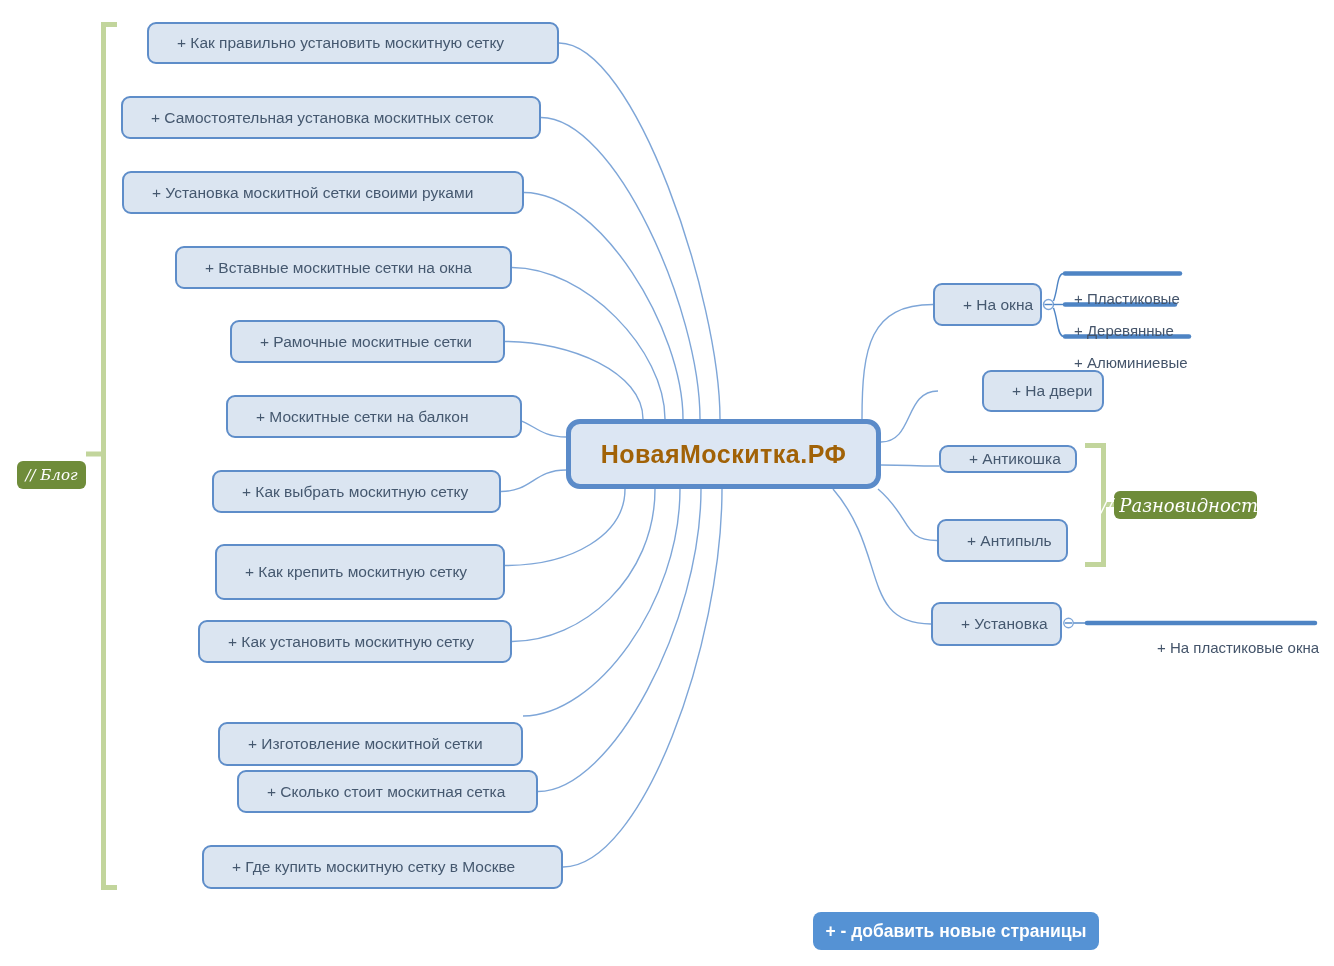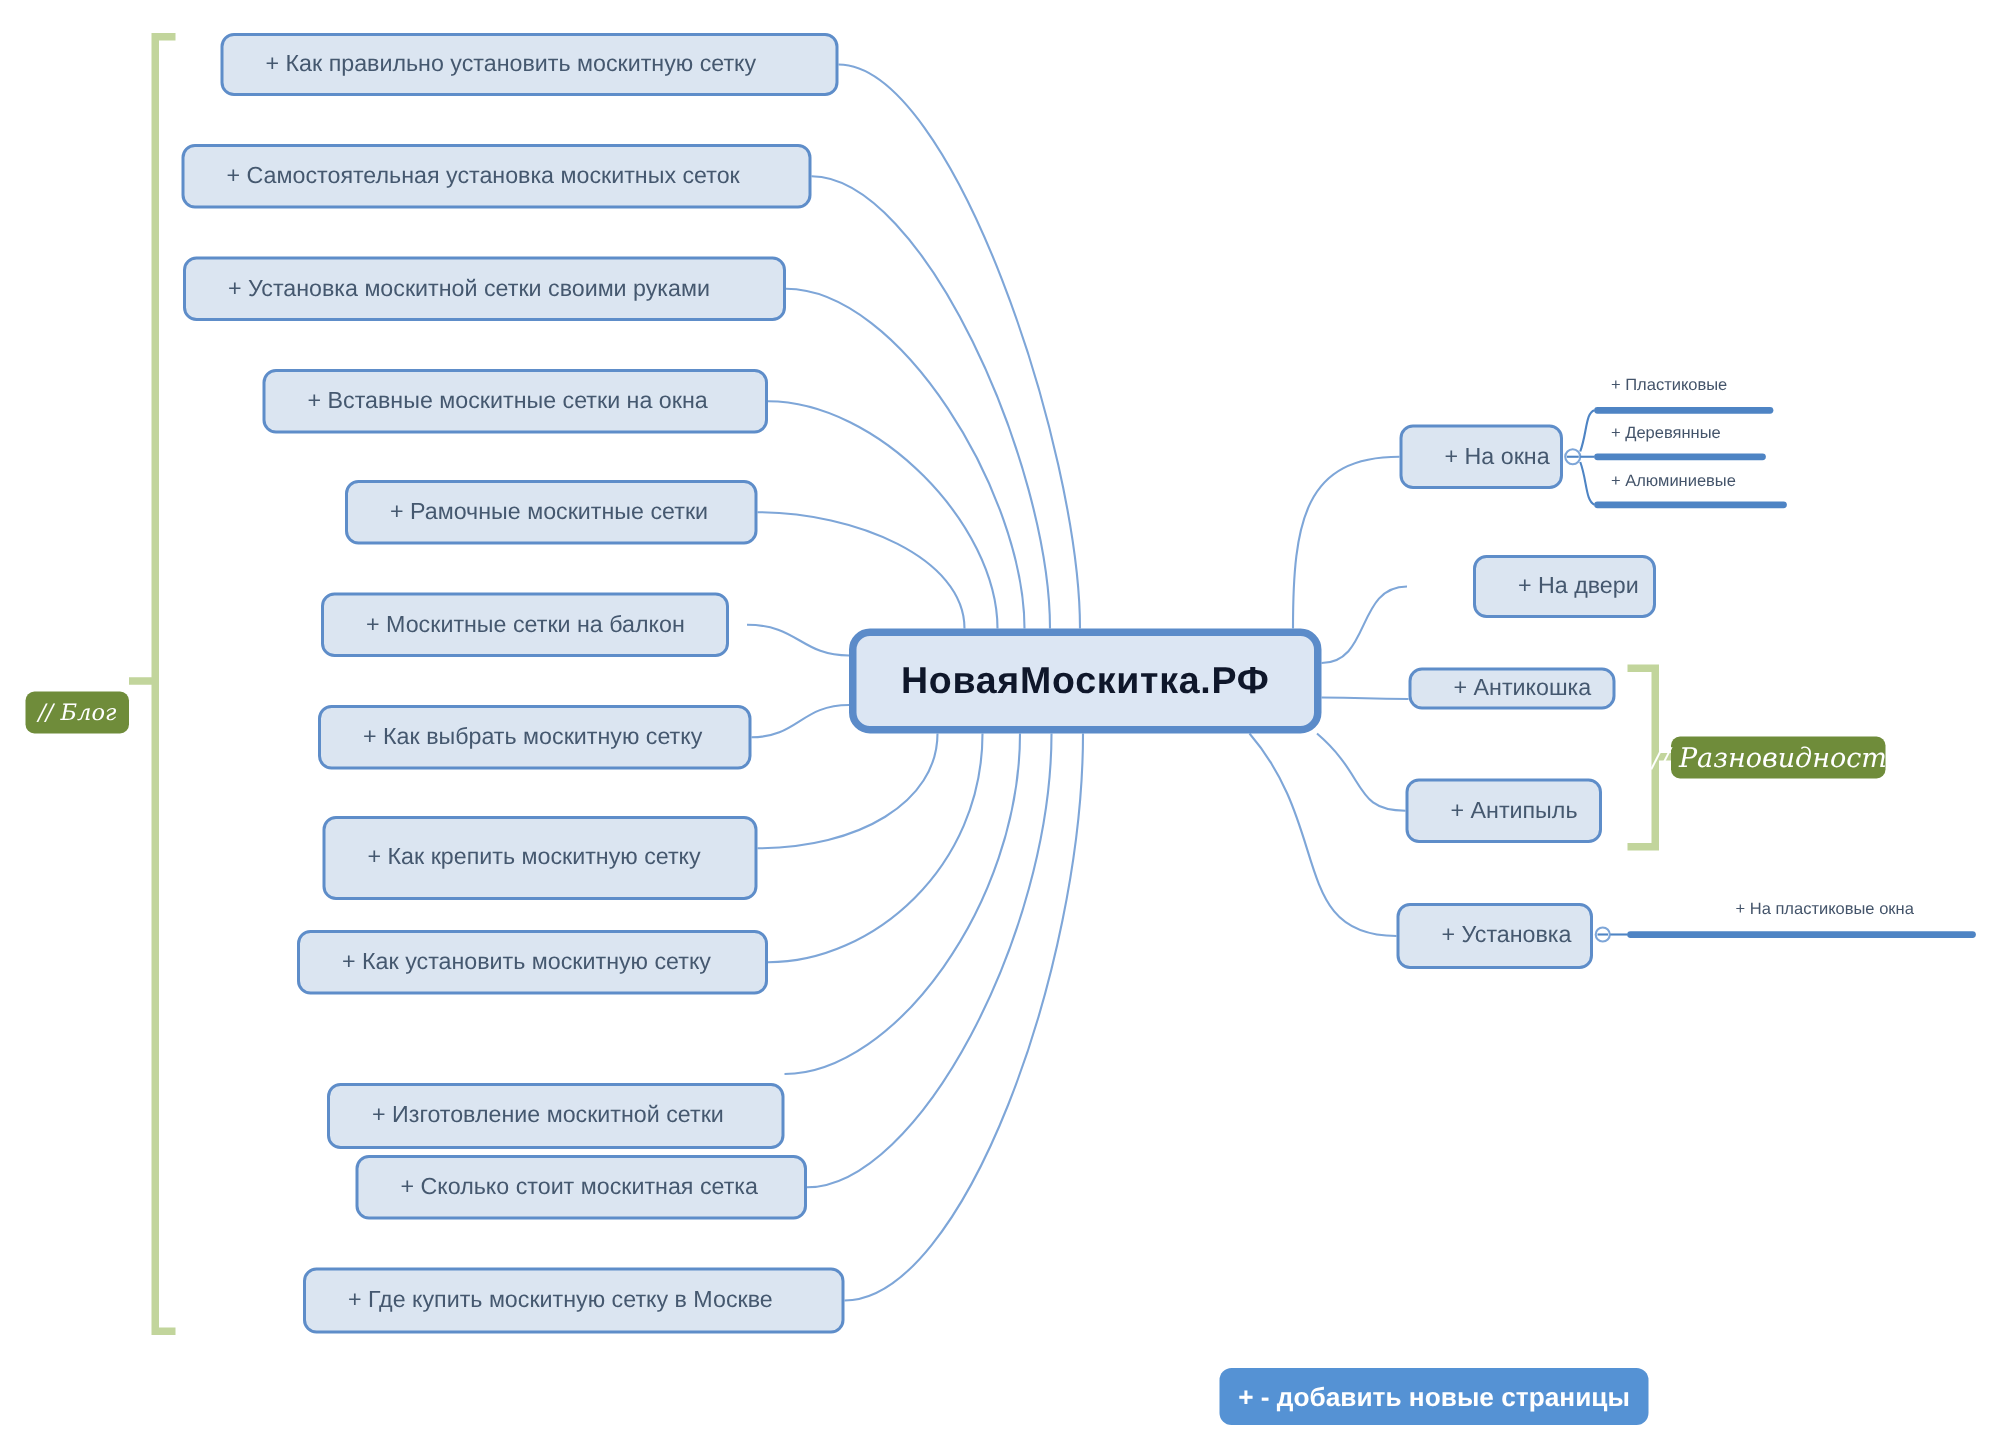--- a/index.html
+++ b/index.html
@@ -15,26 +15,27 @@
   .toggle{fill:#ffffff;stroke:#7ea6d8;stroke-width:1.4px;}
 
   .node{
     position:absolute;box-sizing:border-box;
     background:#dbe5f1;border:2px solid #5e8dc9;border-radius:9px;
     color:#45586f;font-size:15.5px;line-height:1;
     display:flex;align-items:center;padding:0 28px;white-space:nowrap;
   }
   .node.center{
     border-width:5px;border-color:#5b8bc9;border-radius:14px;
-    background:#dce6f3;color:#0f172a;font-size:25px;font-weight:bold;
+    background:#dce6f3;color:#a16207;font-size:25px;font-weight:bold;
     justify-content:center;letter-spacing:.5px;
   }
   .leaf{
-    position:absolute;color:#44546a;font-size:11px;line-height:1;
+    position:absolute;color:#44546a;font-size:15px;line-height:1;
     white-space:nowrap;
+    margin-top:39px;
   }
   .badge{
     position:absolute;box-sizing:border-box;
     background:#6f8c3a;color:#ffffff;border-radius:6px;
     font-family:"DejaVu Serif","Liberation Serif",serif;font-style:italic;
     display:flex;align-items:center;justify-content:center;
     white-space:nowrap;
   }
   .badge-left{left:17px;top:441px;width:69px;height:28px;font-size:15px;margin-top:20px;}
   .badge-right{left:1114px;top:491px;width:143px;height:28px;font-size:18px;}
@@ -91,21 +92,21 @@
   </svg>
 
   <div class="badge badge-left">// Блог</div>
   <div class="badge badge-right">// Разновидности</div>
 
   <div class="node" style="left:147px;top:22px;width:412px;height:42px">+ Как правильно установить москитную сетку</div>
   <div class="node" style="left:121px;top:96px;width:420px;height:43px">+ Самостоятельная установка москитных сеток</div>
   <div class="node" style="left:122px;top:171px;width:402px;height:43px">+ Установка москитной сетки своими руками</div>
   <div class="node" style="left:175px;top:246px;width:337px;height:43px">+ Вставные москитные сетки на окна</div>
   <div class="node" style="left:230px;top:320px;width:275px;height:43px">+ Рамочные москитные сетки</div>
-  <div class="node" style="left:214px;top:395px;width:272px;height:43px">+ Москитные сетки на балкон</div>
+  <div class="node" style="left:226px;top:395px;width:296px;height:43px">+ Москитные сетки на балкон</div>
   <div class="node" style="left:212px;top:470px;width:289px;height:43px">+ Как выбрать москитную сетку</div>
   <div class="node" style="left:215px;top:544px;width:290px;height:56px">+ Как крепить москитную сетку</div>
   <div class="node" style="left:198px;top:620px;width:314px;height:43px">+ Как установить москитную сетку</div>
   <div class="node" style="left:218px;top:722px;width:305px;height:44px">+ Изготовление москитной сетки</div>
   <div class="node" style="left:237px;top:770px;width:301px;height:43px">+ Сколько стоит москитная сетка</div>
   <div class="node" style="left:202px;top:845px;width:361px;height:44px">+ Где купить москитную сетку в Москве</div>
 
   <div class="node center" style="left:566px;top:419px;width:315px;height:70px">НоваяМоскитка.РФ</div>
 
   <div class="node" style="left:933px;top:283px;width:109px;height:43px">+ На окна</div>

